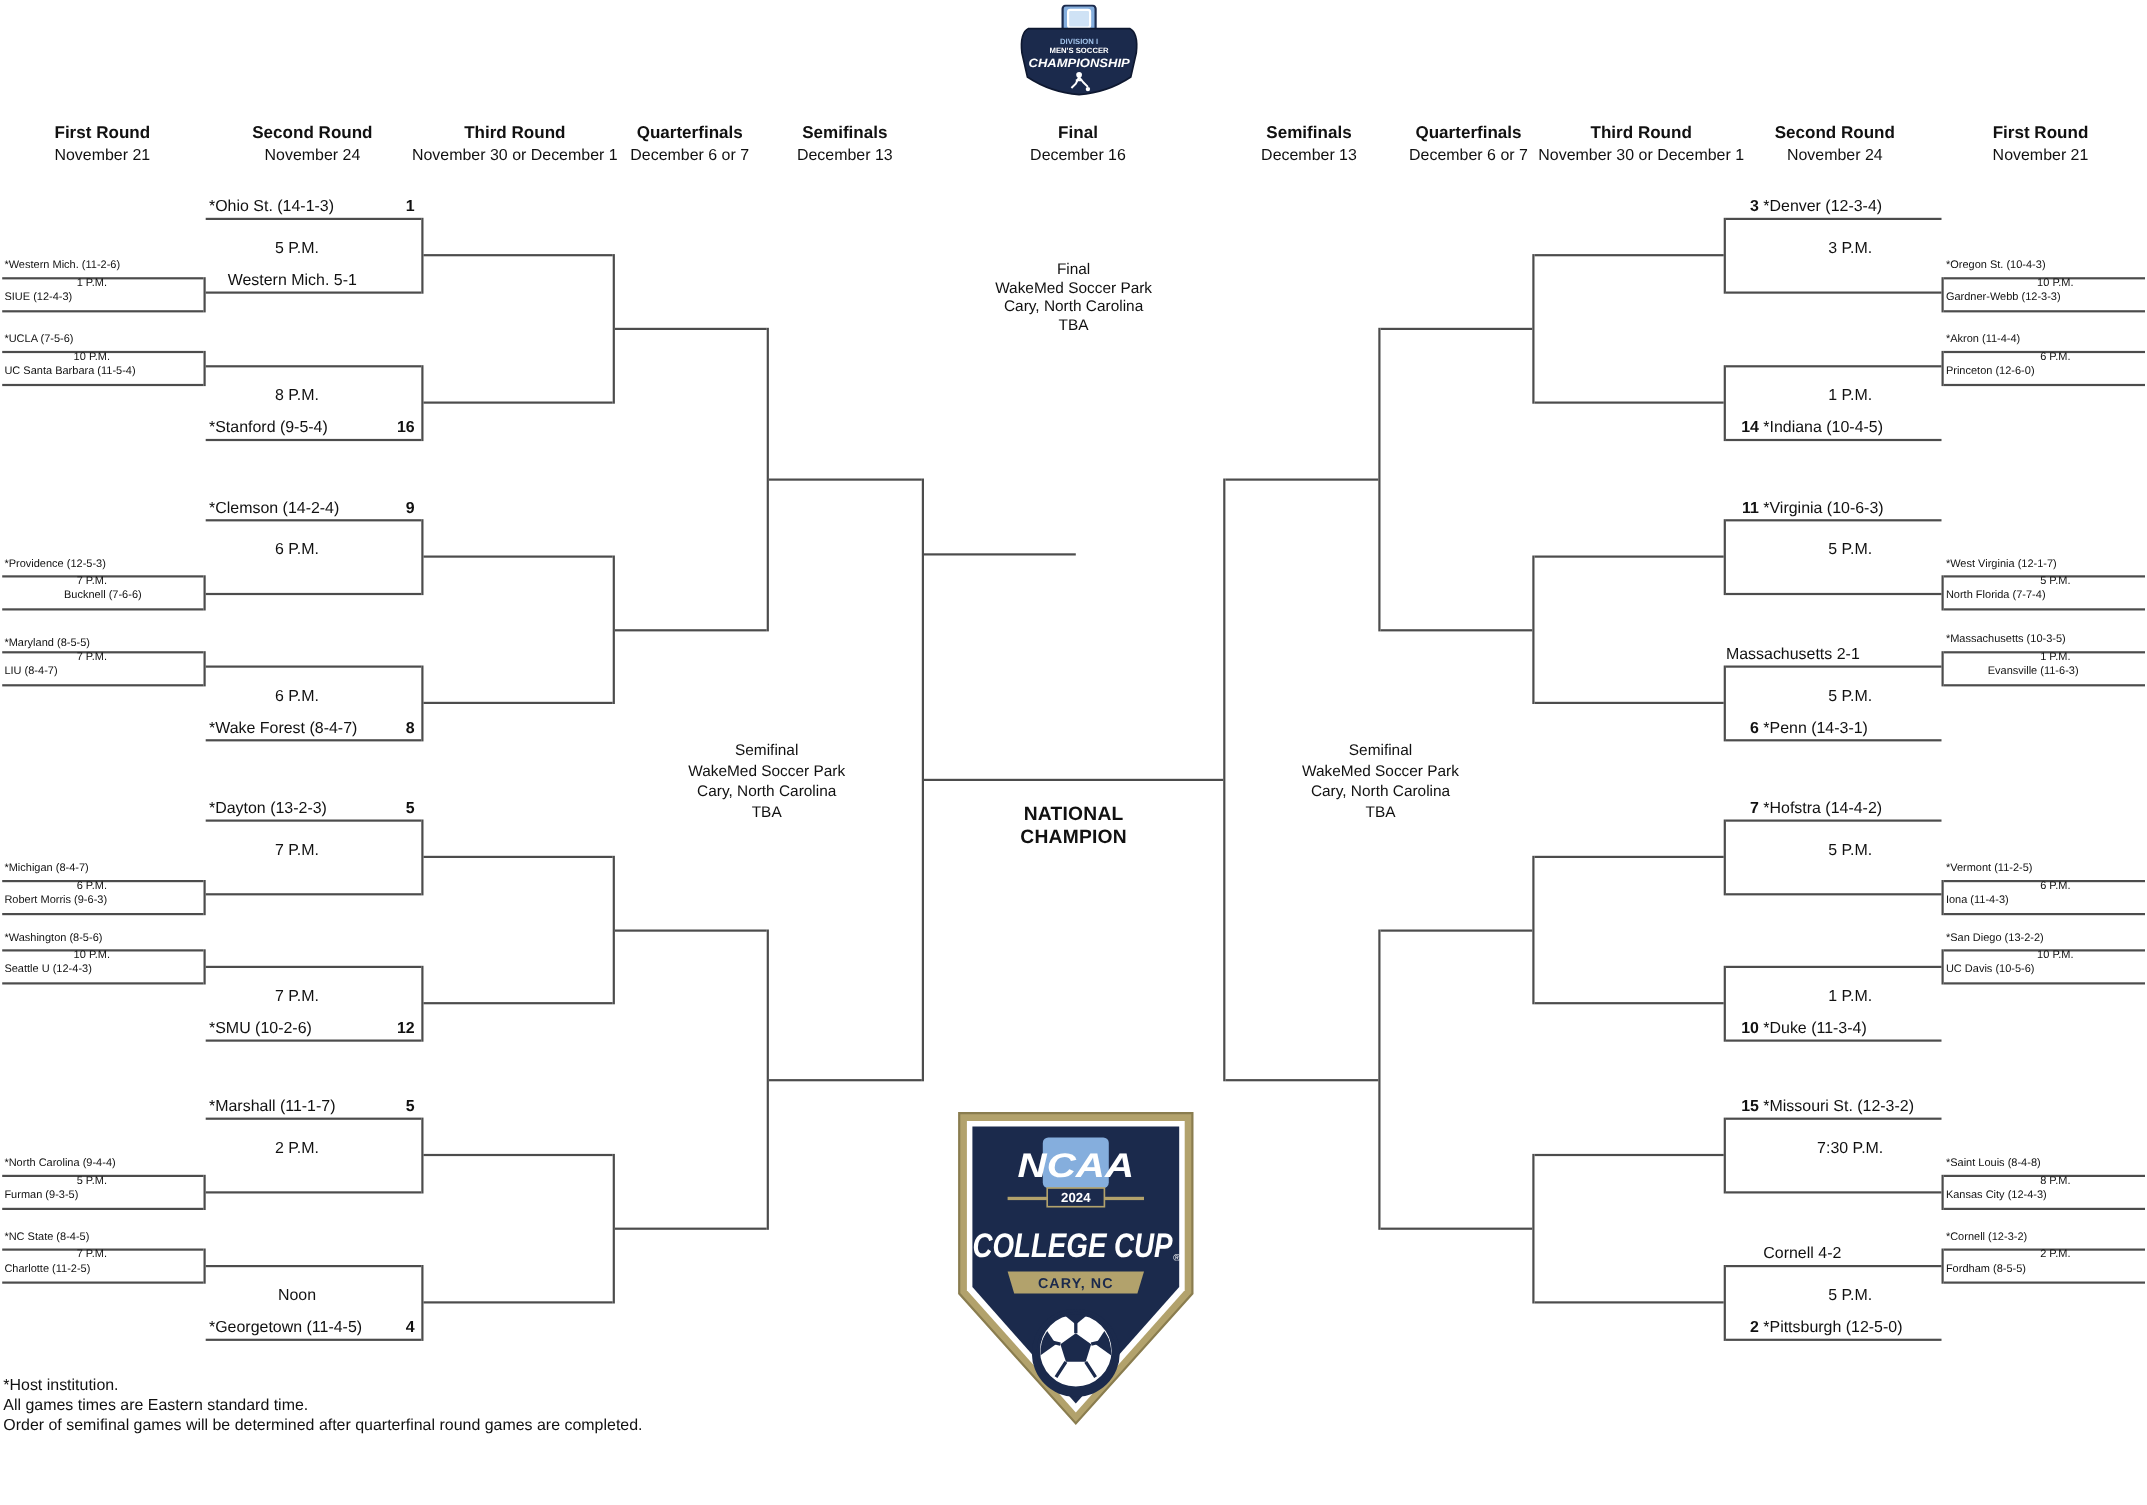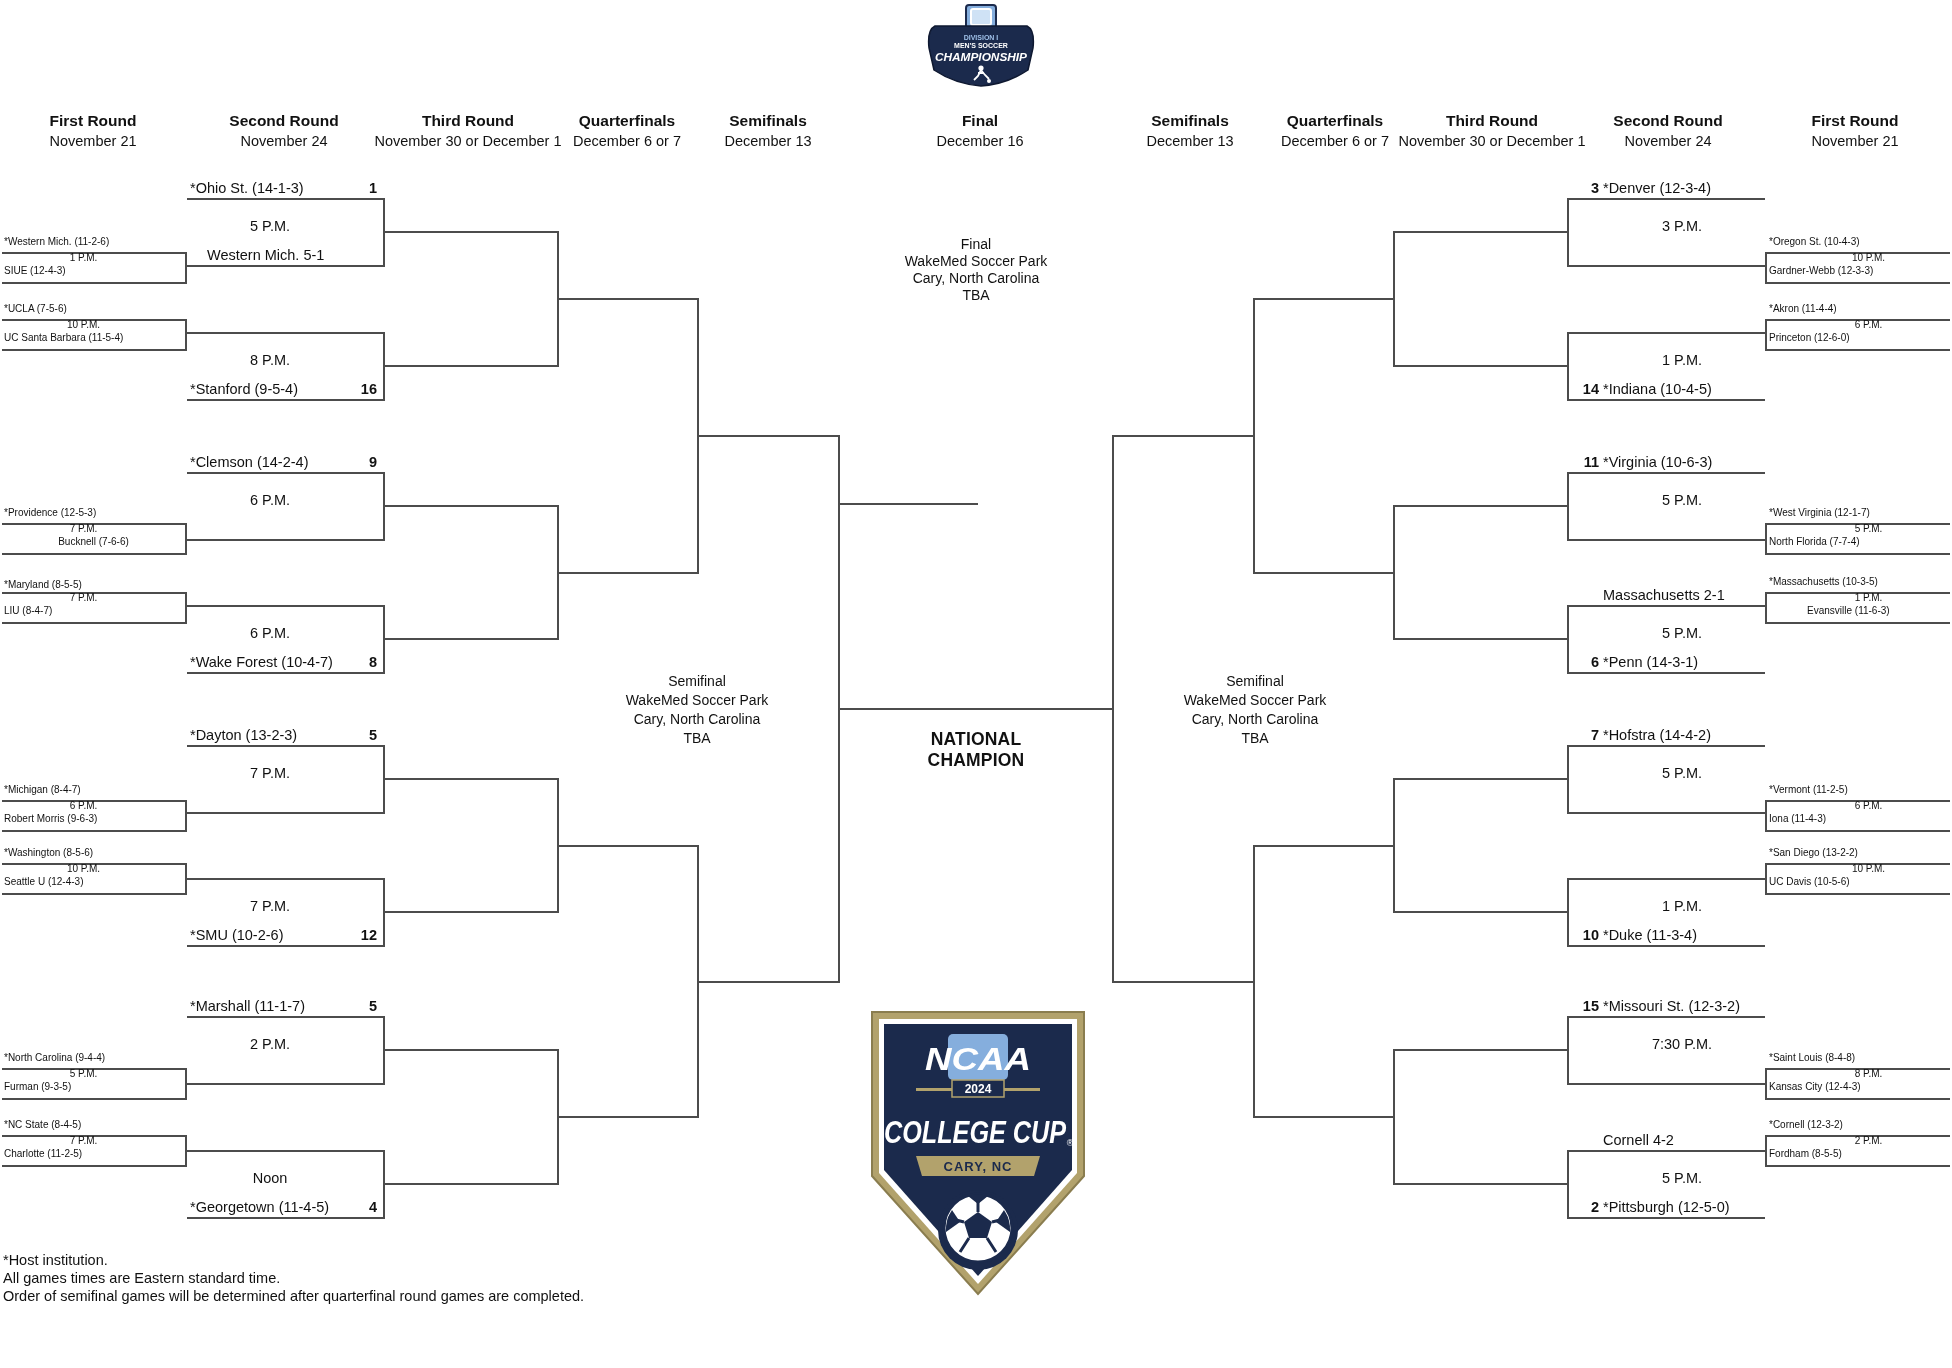--- a/index.html
+++ b/index.html
@@ -261,21 +261,21 @@
       <div class="txt " style="left: 187px; top: 181px; width: 196px;"><span style="padding-left: 3px;">*Ohio St. (14-1-3)</span><span class="seedL">1</span></div>
       <div class="txt " style="left: 187px; top: 248px; width: 196px;"><span style="padding-left: 20px;">Western Mich. 5-1</span></div>
       <div class="txt time" style="left: 187px; top: 219px; width: 166px;">5 P.M.</div>
       <div class="txt " style="left: 187px; top: 315px; width: 196px;"><span style="padding-left: 3px;"></span></div>
       <div class="txt " style="left: 187px; top: 382px; width: 196px;"><span style="padding-left: 3px;">*Stanford (9-5-4)</span><span class="seedL">16</span></div>
       <div class="txt time" style="left: 187px; top: 353px; width: 166px;">8 P.M.</div>
       <div class="txt " style="left: 187px; top: 455px; width: 196px;"><span style="padding-left: 3px;">*Clemson (14-2-4)</span><span class="seedL">9</span></div>
       <div class="txt " style="left: 187px; top: 522px; width: 196px;"><span style="padding-left: 3px;"></span></div>
       <div class="txt time" style="left: 187px; top: 493px; width: 166px;">6 P.M.</div>
       <div class="txt " style="left: 187px; top: 588px; width: 196px;"><span style="padding-left: 3px;"></span></div>
-      <div class="txt " style="left: 187px; top: 655px; width: 196px;"><span style="padding-left: 3px;">*Wake Forest (10-4-7)</span><span class="seedL">8</span></div>
+      <div class="txt " style="left: 187px; top: 655px; width: 196px;"><span style="padding-left: 3px;">*Wake Forest (8-4-7)</span><span class="seedL">8</span></div>
       <div class="txt time" style="left: 187px; top: 626px; width: 166px;">6 P.M.</div>
       <div class="txt " style="left: 187px; top: 728px; width: 196px;"><span style="padding-left: 3px;">*Dayton (13-2-3)</span><span class="seedL">5</span></div>
       <div class="txt " style="left: 187px; top: 795px; width: 196px;"><span style="padding-left: 3px;"></span></div>
       <div class="txt time" style="left: 187px; top: 766px; width: 166px;">7 P.M.</div>
       <div class="txt " style="left: 187px; top: 861px; width: 196px;"><span style="padding-left: 3px;"></span></div>
       <div class="txt " style="left: 187px; top: 928px; width: 196px;"><span style="padding-left: 3px;">*SMU (10-2-6)</span><span class="seedL">12</span></div>
       <div class="txt time" style="left: 187px; top: 899px; width: 166px;">7 P.M.</div>
       <div class="txt " style="left: 187px; top: 999px; width: 196px;"><span style="padding-left: 3px;">*Marshall (11-1-7)</span><span class="seedL">5</span></div>
       <div class="txt " style="left: 187px; top: 1066px; width: 196px;"><span style="padding-left: 3px;"></span></div>
       <div class="txt time" style="left: 187px; top: 1037px; width: 166px;">2 P.M.</div>
@@ -302,21 +302,21 @@
       <div class="txt time" style="left: 1599px; top: 353px; width: 166px;">1 P.M.</div>
       <div class="txt rowflex" style="left: 1569px; top: 455px; width: 196px;">
         <span class="seedslot">11</span>
         <span>*Virginia (10-6-3)</span>
       </div>
       <div class="txt rowflex" style="left: 1569px; top: 522px; width: 196px;">
         <span class="seedslot"></span>
         <span></span>
       </div>
       <div class="txt time" style="left: 1599px; top: 493px; width: 166px;">5 P.M.</div>
-      <div class="txt rowflex" style="left: 1569px; top: 588px; width: 196px;">
+      <div class="txt rowflex" style="left: 1569px; top: 588px; width: 196px; flex-direction: column;">
         <span class="seedslot"></span>
         <span>Massachusetts 2-1</span>
       </div>
       <div class="txt rowflex" style="left: 1569px; top: 655px; width: 196px;">
         <span class="seedslot">6</span>
         <span>*Penn (14-3-1)</span>
       </div>
       <div class="txt time" style="left: 1599px; top: 626px; width: 166px;">5 P.M.</div>
       <div class="txt rowflex" style="left: 1569px; top: 728px; width: 196px;">
         <span class="seedslot">7</span>

